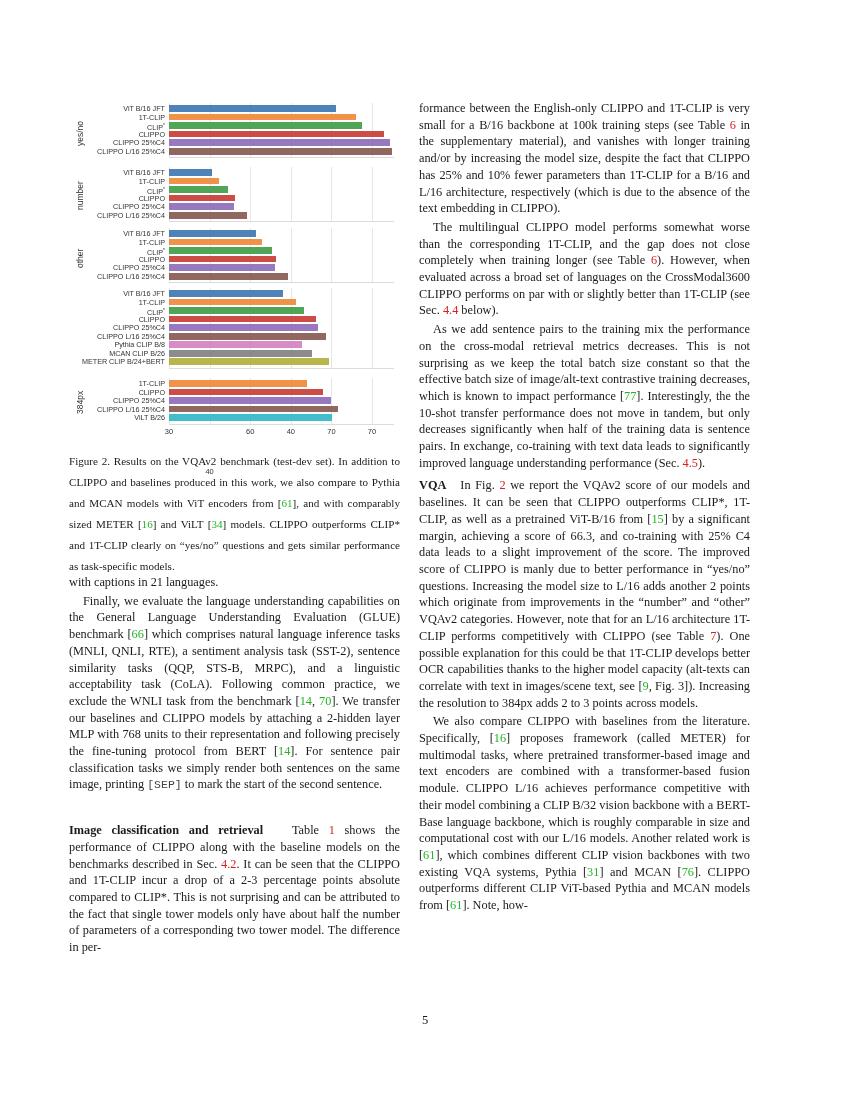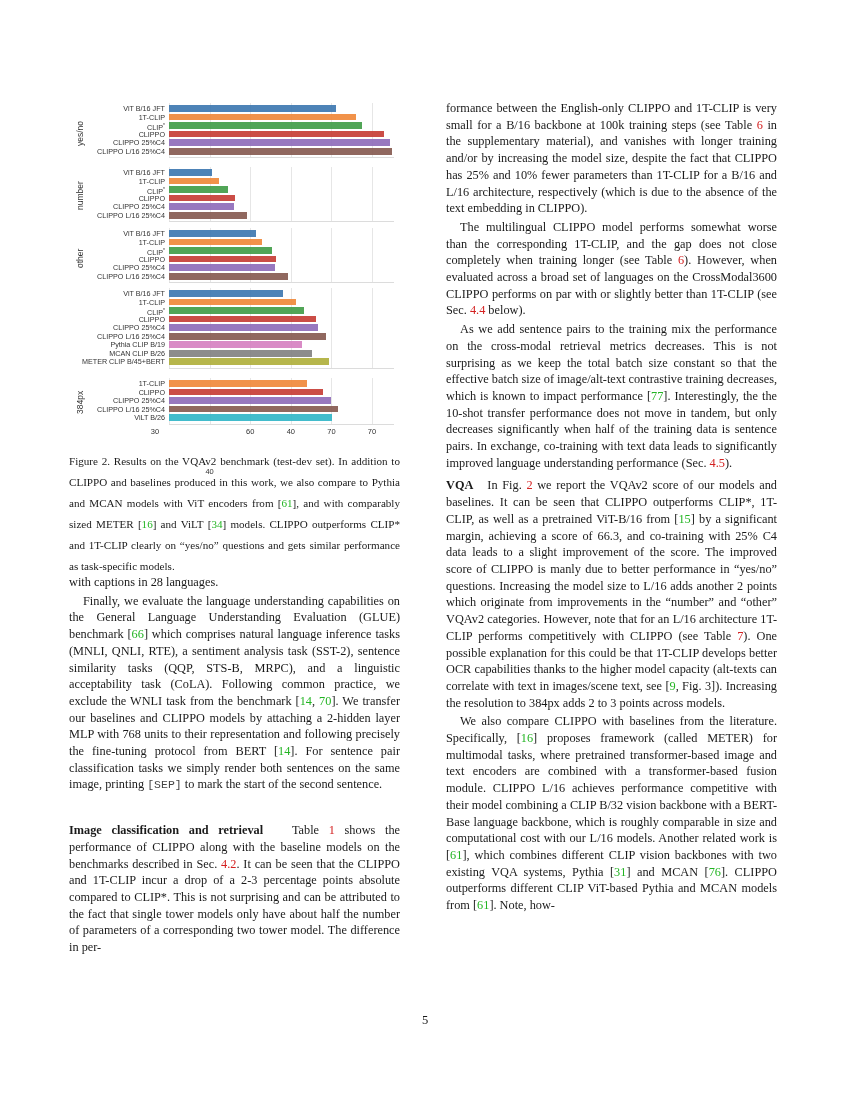--- a/index.html
+++ b/index.html
@@ -1,19 +1,19 @@
 <!DOCTYPE html>
 <html><head>
 <meta charset="utf-8">
 <style>
   html, body { margin:0; padding:0; background:#ffffff; }
   body { width:850px; height:1100px; position:relative; font-family:"Liberation Serif", "DejaVu Serif", serif; color:#1a1a1a; overflow:hidden; }
   .col { position:absolute; font-size:12.3px; line-height:16.7px; text-align:justify; }
   .col-left { left:69px; width:331px; }
-  .col-right { left:446px; width:331px; }
+  .col-right { left:419px; width:331px; }
   p { margin:0; }
   p.ind { text-indent:14px; }
   .gap { height:2px; }
   .ref-g { color:#22b422; }
   .ref-r { color:#d42020; }
   .mono { font-family:"Liberation Mono", "DejaVu Sans Mono", monospace; font-size:11.5px; color:#444; }
   .bold { font-weight:bold; }
   h3 { font-size:14.3px; font-weight:bold; margin:0; line-height:18px; }
   .caption { position:absolute; left:69px; top:451px; width:331px; font-size:11.1px; line-height:21px; text-align:justify; }
   .pagenum { position:absolute; left:0; width:850px; top:1013px; text-align:center; font-size:12.5px; }
@@ -165,29 +165,29 @@
       </div>
       <div class="bar-row" style="top: 36.2px;">
         <span class="bar-label">CLIPPO 25%C4</span>
         <div class="bar" style="width: 148.596px; background: rgb(141, 105, 184);"></div>
       </div>
       <div class="bar-row" style="top: 44.75px;">
         <span class="bar-label">CLIPPO L/16 25%C4</span>
         <div class="bar" style="width: 157.122px; background: rgb(132, 88, 78);"></div>
       </div>
       <div class="bar-row" style="top: 53.3px;">
-        <span class="bar-label">Pythia CLIP B/19</span>
+        <span class="bar-label">Pythia CLIP B/8</span>
         <div class="bar" style="width: 132.762px; background: rgb(213, 126, 192);"></div>
       </div>
       <div class="bar-row" style="top: 61.85px;">
         <span class="bar-label">MCAN CLIP B/26</span>
         <div class="bar" style="width: 143.318px; background: rgb(127, 127, 127);"></div>
       </div>
       <div class="bar-row" style="top: 70.4px;">
-        <span class="bar-label">METER CLIP B/45+BERT</span>
+        <span class="bar-label">METER CLIP B/24+BERT</span>
         <div class="bar" style="width: 160.37px; background: rgb(174, 174, 56);"></div>
       </div>
     </div>
     <div class="panel" style="top: 281px; height: 46.75px;">
       <div class="frame">
         <div class="grid" style="left: 0px;"></div>
         <div class="grid" style="left: 40.6px;"></div>
         <div class="grid" style="left: 81.2px;"></div>
         <div class="grid" style="left: 121.8px;"></div>
         <div class="grid" style="left: 162.4px;"></div>
@@ -208,34 +208,34 @@
       </div>
       <div class="bar-row" style="top: 27.65px;">
         <span class="bar-label">CLIPPO L/16 25%C4</span>
         <div class="bar" style="width: 169.302px; background: rgb(132, 88, 78);"></div>
       </div>
       <div class="bar-row" style="top: 36.2px;">
         <span class="bar-label">ViLT B/26</span>
         <div class="bar" style="width: 163.212px; background: rgb(47, 181, 198);"></div>
       </div>
     </div>
-    <div class="xtick" style="left: 85px; text-align: center;">30</div>
+    <div class="xtick" style="left: 99px; text-align: center;">30</div>
     <div class="xtick" style="left: 139.6px; margin-top: 40px;">40</div>
     <div class="xtick" style="left: 180.2px;">60</div>
     <div class="xtick" style="left: 220.8px;">40</div>
     <div class="xtick" style="left: 261.4px;">70</div>
     <div class="xtick" style="left: 302px;">70</div>
   </div>
 
 <div class="caption">
   <span>Figure 2.</span><span> Results on the VQAv2 benchmark (test-dev set). In addition to CLIPPO and baselines produced in this work, we also compare to Pythia and MCAN models with ViT encoders from [</span><span class="ref-g">61</span><span>], and with comparably sized METER [</span><span class="ref-g">16</span><span>] and ViLT [</span><span class="ref-g">34</span><span>] models. CLIPPO outperforms CLIP* and 1T-CLIP clearly on “yes/no” questions and gets similar performance as task-specific models.</span>
 </div>
 
 <div class="col col-left" style="top:574px;">
-  <p>with captions in 28 languages.</p>
+  <p>with captions in 21 languages.</p>
   <div class="gap"></div>
   <p class="ind"><span>Finally, we evaluate the language understanding capabilities on the General Language Understanding Evaluation (GLUE) benchmark [</span><span class="ref-g">66</span><span>] which comprises natural language inference tasks (MNLI, QNLI, RTE), a sentiment analysis task (SST-2), sentence similarity tasks (QQP, STS-B, MRPC), and a linguistic acceptability task (CoLA). Following common practice, we exclude the WNLI task from the benchmark [</span><span class="ref-g">14</span><span>, </span><span class="ref-g">70</span><span>]. We transfer our baselines and CLIPPO models by attaching a 2-hidden layer MLP with 768 units to their representation and following precisely the fine-tuning protocol from BERT [</span><span class="ref-g">14</span><span>]. For sentence pair classification tasks we simply render both sentences on the same image, printing </span><span class="mono">[SEP]</span><span> to mark the start of the second sentence.</span></p>
   <div style="height:16px;"></div>
   <div style="height:12px;"></div>
   <p><span class="bold">Image classification and retrieval</span><span style="white-space:pre">   Table </span><span class="ref-r">1</span><span> shows the performance of CLIPPO along with the baseline models on the benchmarks described in Sec. </span><span class="ref-r">4.2</span><span>. It can be seen that the CLIPPO and 1T-CLIP incur a drop of a 2-3 percentage points absolute compared to CLIP*. This is not surprising and can be attributed to the fact that single tower models only have about half the number of parameters of a corresponding two tower model. The difference in per-</span></p>
 </div>
 
 <div class="col col-right" style="top:100px;">
   <p><span>formance between the English-only CLIPPO and 1T-CLIP is very small for a B/16 backbone at 100k training steps (see Table </span><span class="ref-r">6</span><span> in the supplementary material), and vanishes with longer training and/or by increasing the model size, despite the fact that CLIPPO has 25% and 10% fewer parameters than 1T-CLIP for a B/16 and L/16 architecture, respectively (which is due to the absence of the text embedding in CLIPPO).</span></p>
   <div class="gap"></div>

